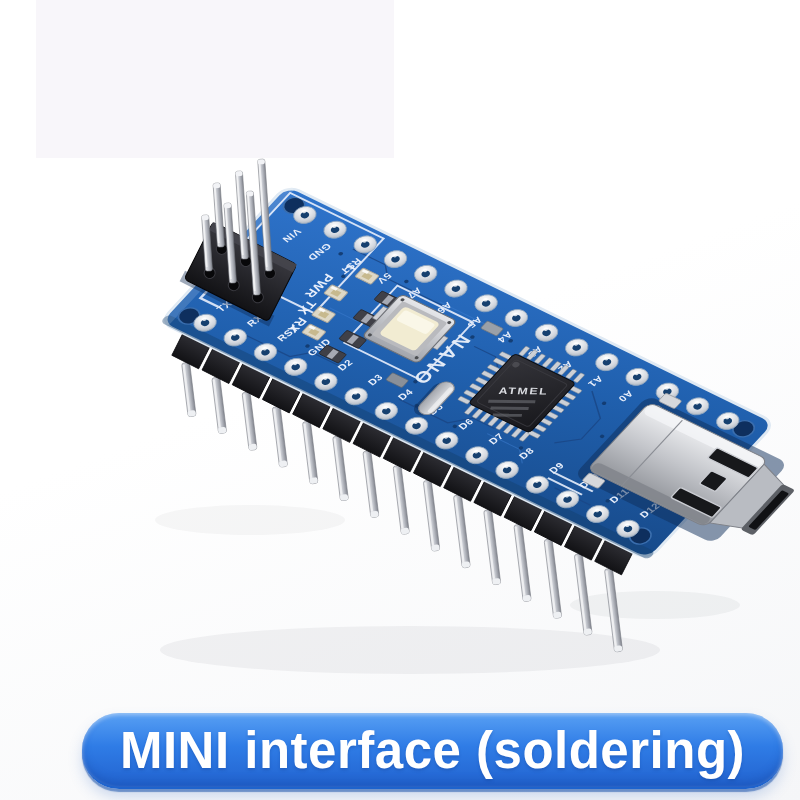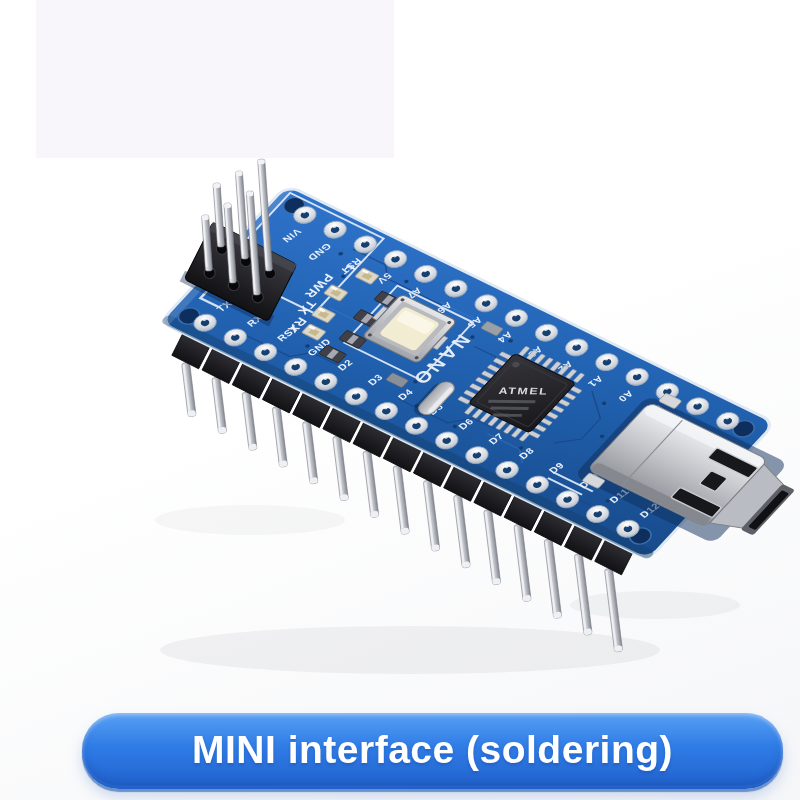--- a/index.html
+++ b/index.html
@@ -15,21 +15,21 @@
   .photo{position:absolute;left:0;top:0;}
   .caption-banner{
     position:absolute;left:82px;top:713px;width:701px;height:74px;
     border-radius:37px;
     background:linear-gradient(180deg,#58a0f4 0%,#2f7ce6 45%,#2263cf 100%);
     box-shadow:0 3px 1px rgba(23,80,170,.55),0 8px 14px rgba(70,120,200,.25),
                inset 0 2px 4px rgba(255,255,255,.45),inset 0 -5px 9px rgba(20,70,160,.35);
     display:flex;align-items:center;justify-content:center;
   }
   .caption-text{
-    color:#ffffff;font-size:39px;font-weight:bold;letter-spacing:0.5px;
+    color:#ffffff;font-size:51px;font-weight:bold;letter-spacing:0.5px;
     text-shadow:0 2px 3px rgba(20,60,140,.3);white-space:nowrap;
   }
   .silk{font:bold 10px "Liberation Sans",sans-serif;fill:#e9effb;letter-spacing:.4px;}
   .silk2{font:bold 12.5px "Liberation Sans",sans-serif;fill:#e9effb;letter-spacing:.6px;}
   .nano{font:bold 19px "Liberation Sans",sans-serif;fill:#e3ebf7;letter-spacing:3px;}
   .atmel{font:bold 11px "Liberation Sans",sans-serif;fill:#d9dbe0;letter-spacing:1.5px;}
 </style>
 </head>
 <body>
 

